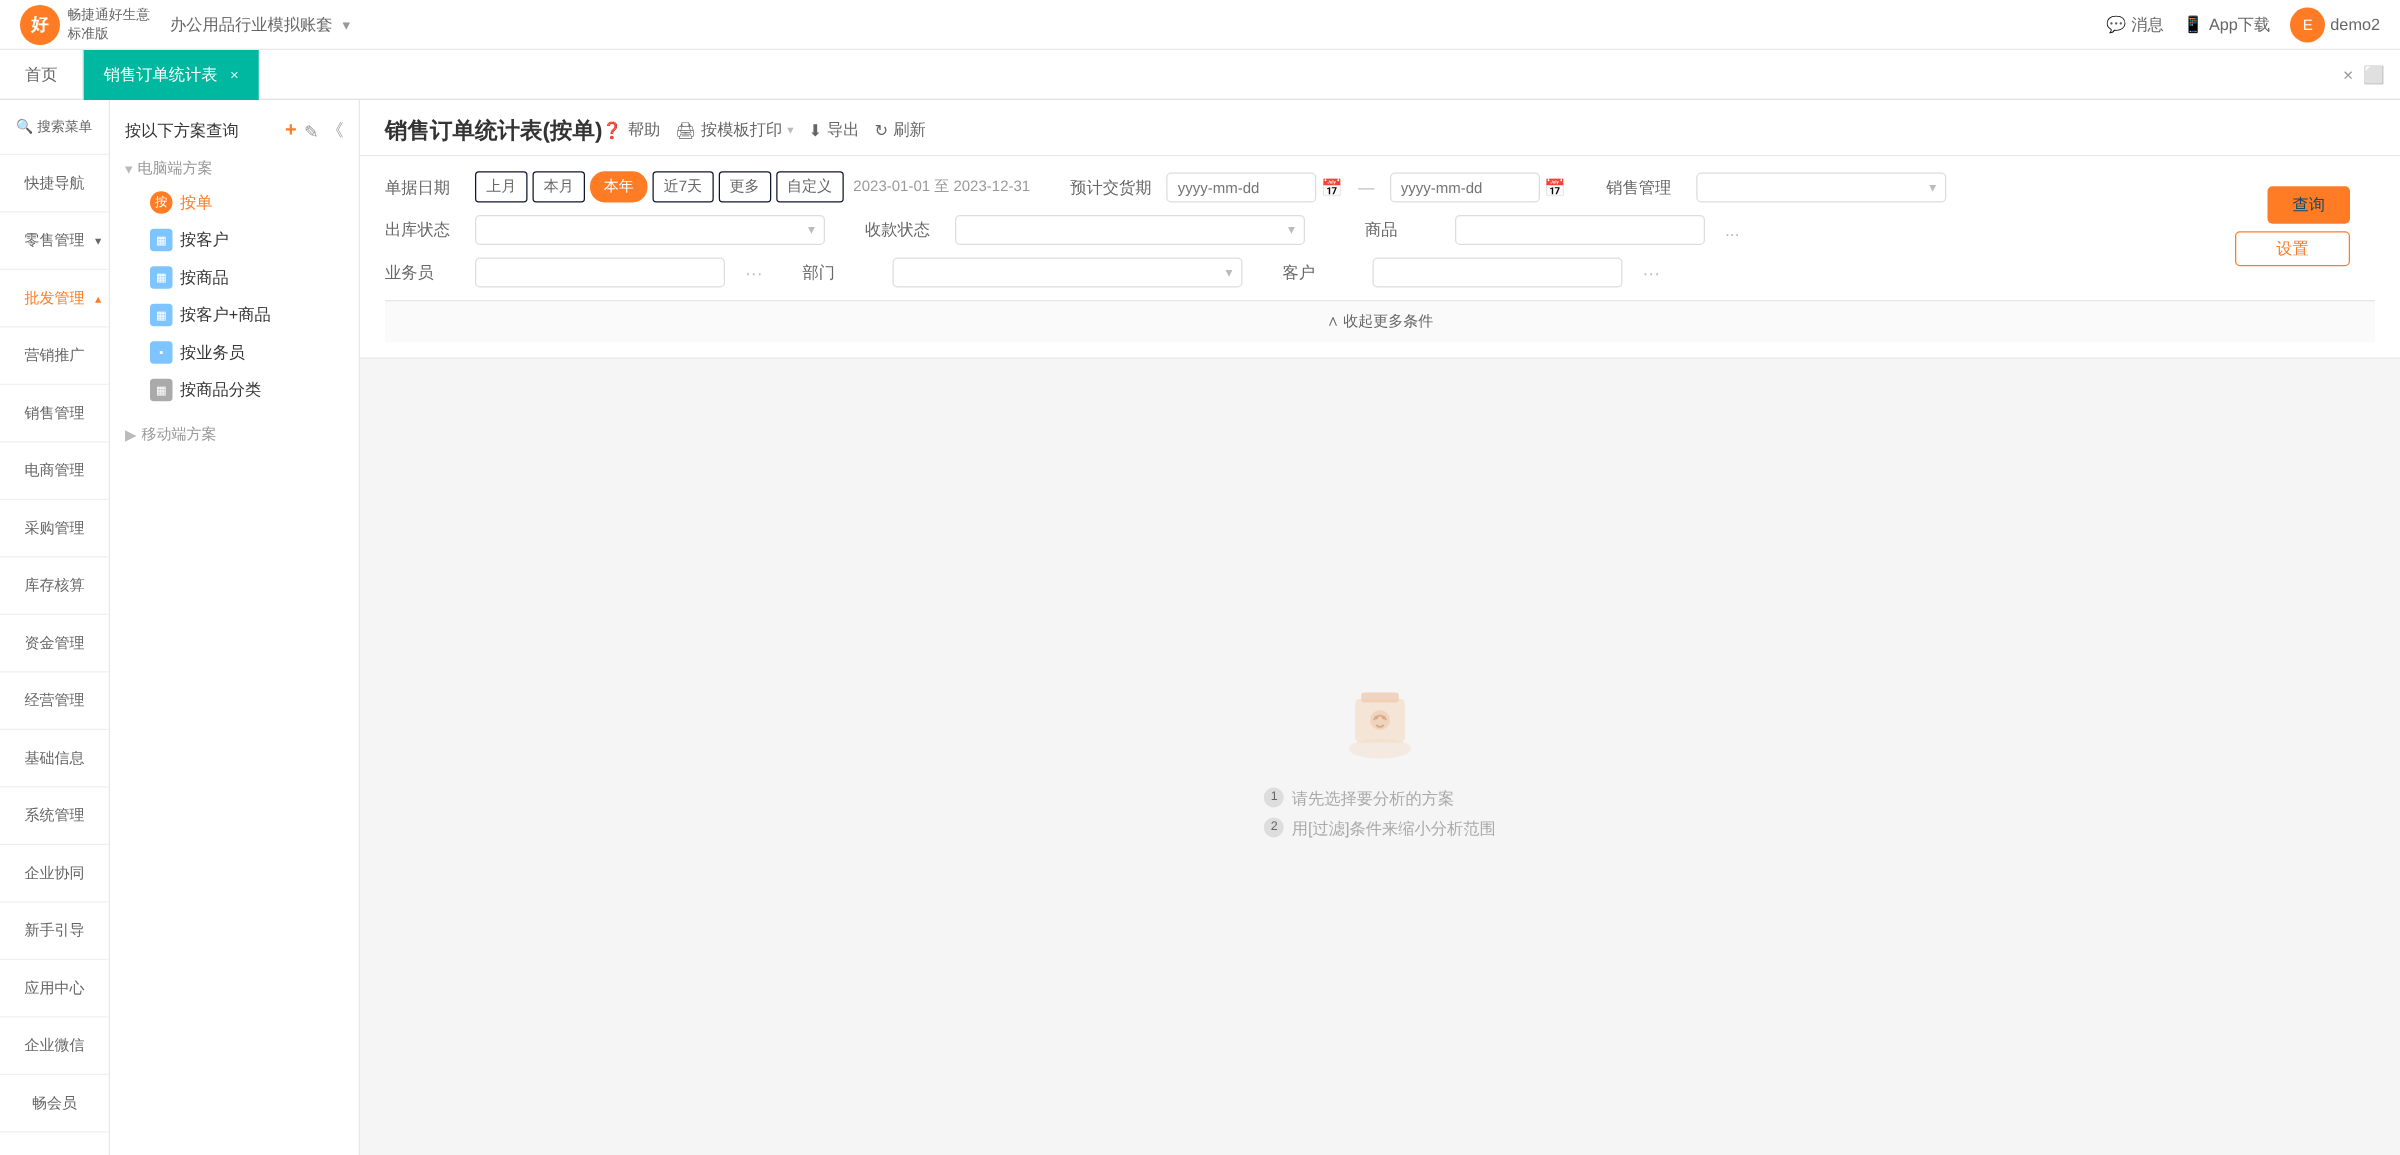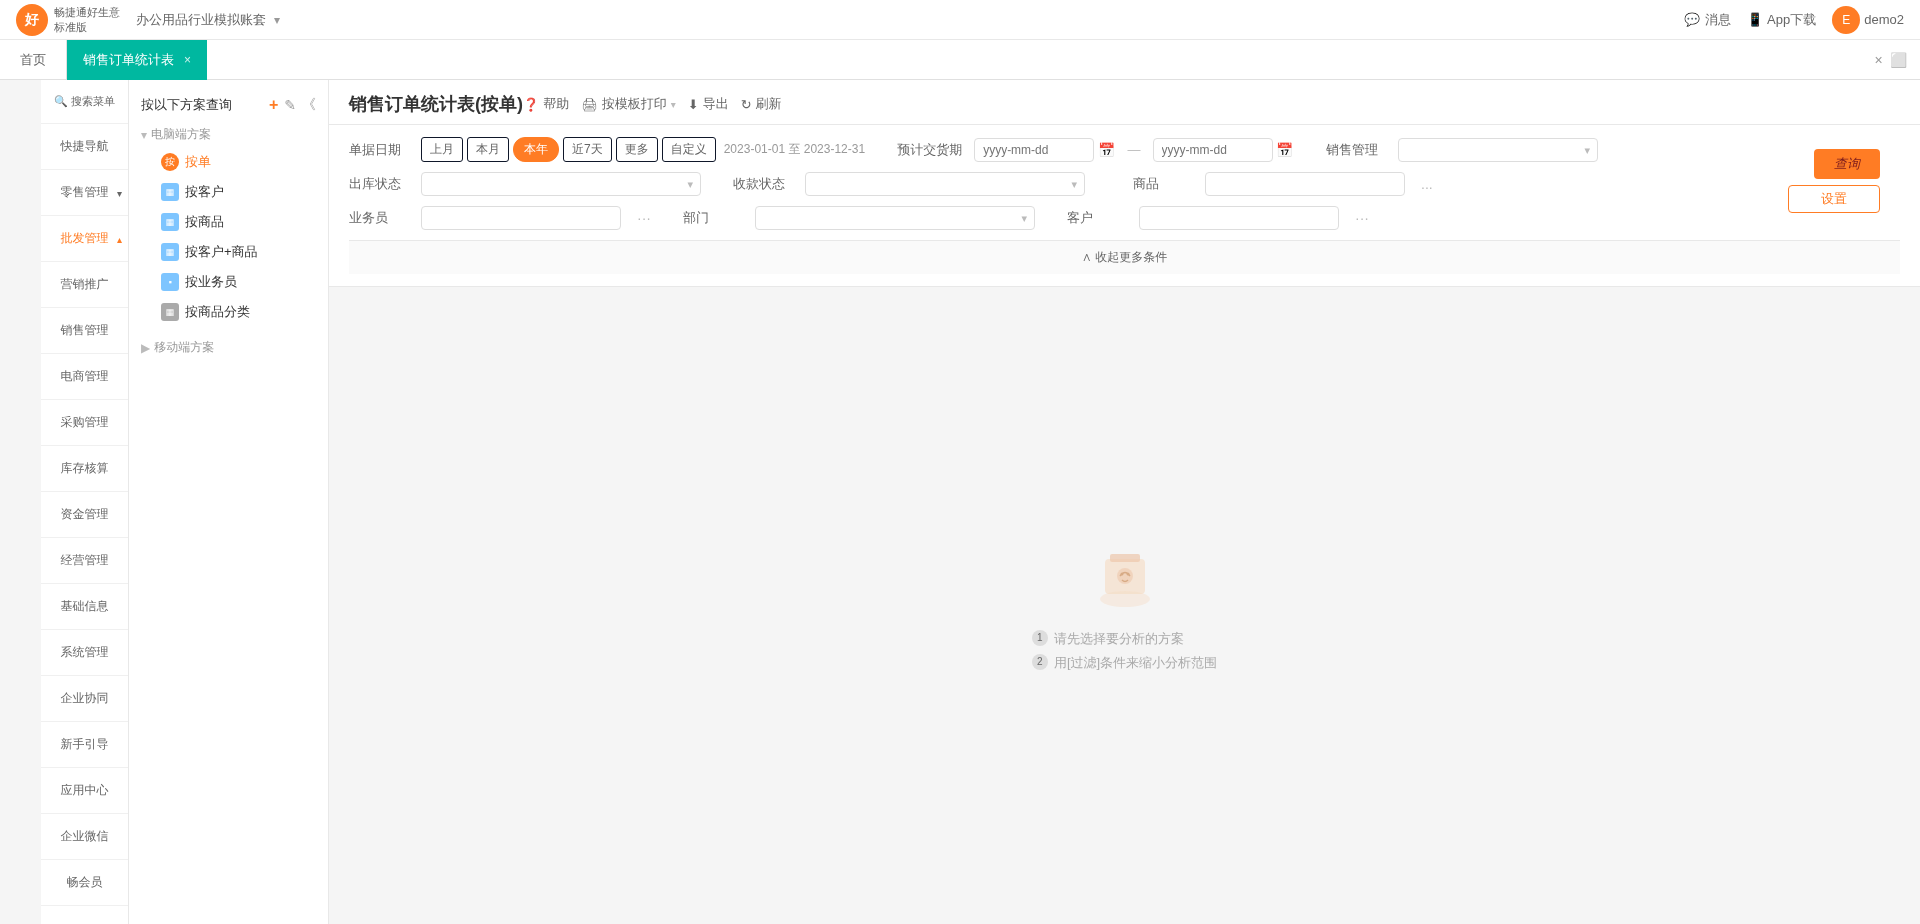--- a/index.html
+++ b/index.html
@@ -19,21 +19,21 @@
     .tabbar { height: 40px; background: #fff; display: flex; align-items: center; padding: 0; border-bottom: 1px solid #e0e0e0; }
     .tab-home { padding: 0 20px; height: 40px; display: flex; align-items: center; color: #666; font-size: 13px; cursor: pointer; border-right: 1px solid #e0e0e0; }
     .tab-active { padding: 0 16px; height: 40px; display: flex; align-items: center; background: #00b8a0; color: white; font-size: 13px; cursor: pointer; gap: 6px; }
     .tab-close { font-size: 12px; color: rgba(255,255,255,0.8); cursor: pointer; margin-left: 4px; }
     .tabbar-right { margin-left: auto; display: flex; align-items: center; gap: 8px; padding-right: 12px; color: #999; font-size: 16px; }
 
     
     .main-layout { display: flex; height: calc(924px - 80px); }
 
     
-    .sidebar { width: 88px; background: #fff; border-right: 1px solid #e8e8e8; display: flex; flex-direction: column; overflow-y: auto; margin-left: 41px; }
+    .sidebar { width: 88px; background: #fff; border-right: 1px solid #e8e8e8; display: flex; flex-direction: column; overflow-y: auto; }
     .sidebar-item { padding: 14px 8px; text-align: center; cursor: pointer; color: #666; font-size: 12px; border-bottom: 1px solid #f0f0f0; position: relative; }
     .sidebar-item .arrow { position: absolute; right: 6px; top: 50%; transform: translateY(-50%); font-size: 10px; }
     .sidebar-item.expanded { color: #ff7c24; }
 
     
     .content { flex: 1; display: flex; overflow: hidden; }
 
     
     .left-panel { width: 200px; background: #fff; border-right: 1px solid #e8e8e8; padding: 12px 0; }
     .left-panel-header { display: flex; align-items: center; justify-content: space-between; padding: 4px 12px 8px; }
@@ -48,21 +48,21 @@
     .tree-section { padding: 4px 12px; font-size: 12px; color: #999; display: flex; align-items: center; gap: 4px; cursor: pointer; }
 
     
     .right-panel { flex: 1; display: flex; flex-direction: column; overflow: hidden; }
 
     
     .page-header { padding: 12px 20px 8px; background: #fff; border-bottom: 1px solid #e8e8e8; display: flex; align-items: center; justify-content: flex-start; }
     .page-title { font-size: 18px; font-weight: bold; color: #333; }
     .page-actions { display: flex; gap: 12px; align-items: center; color: #666; font-size: 13px; }
     .page-action { display: flex; align-items: center; gap: 4px; cursor: pointer; }
-    .btn-query { background: #ff7c24; color: #7f1d1d; border: none; padding: 6px 20px; border-radius: 4px; cursor: pointer; font-size: 13px; font-style: italic; }
+    .btn-query { background: #ff7c24; color: #0c4a6e; border: none; padding: 6px 20px; border-radius: 4px; cursor: pointer; font-size: 13px; }
     .btn-settings { background: white; color: #ff7c24; border: 1px solid #ff7c24; padding: 4px 32px; border-radius: 4px; cursor: pointer; font-size: 13px; }
 
     
     .filter-area { background: #fff; padding: 12px 20px; border-bottom: 1px solid #e8e8e8; }
     .filter-row { display: flex; align-items: center; gap: 12px; margin-bottom: 10px; flex-wrap: wrap; }
     .filter-label { color: #666; font-size: 13px; flex-shrink: 0; min-width: 60px; }
     .date-btn-group { display: flex; gap: 4px; align-items: center; }
     .date-btn { padding: 3px 8px; border: 1px solid #0f172a; border-radius: 3px; cursor: pointer; font-size: 12px; color: #666; background: white; }
     .date-btn.active { background: #ff7c24; color: white; border-color: #ff7c24; border-radius: 12px; padding: 3px 10px; }
     .date-range { font-size: 12px; color: #999; margin-left: 4px; }

